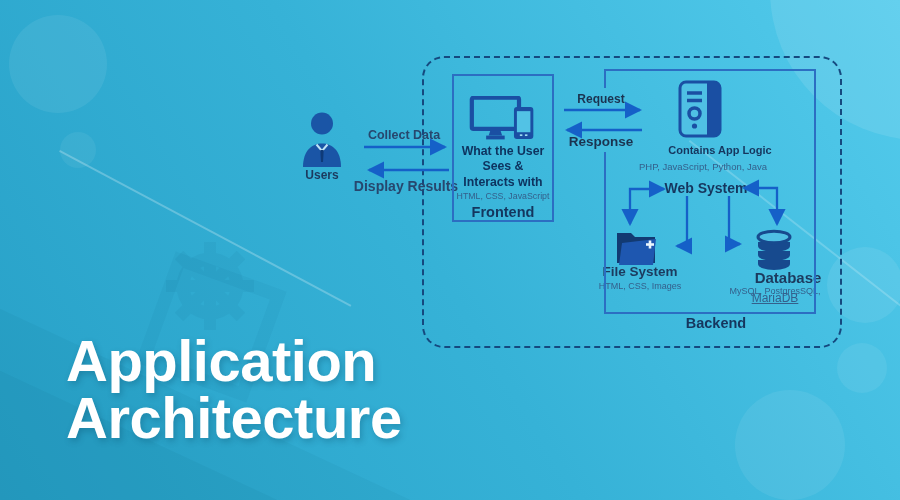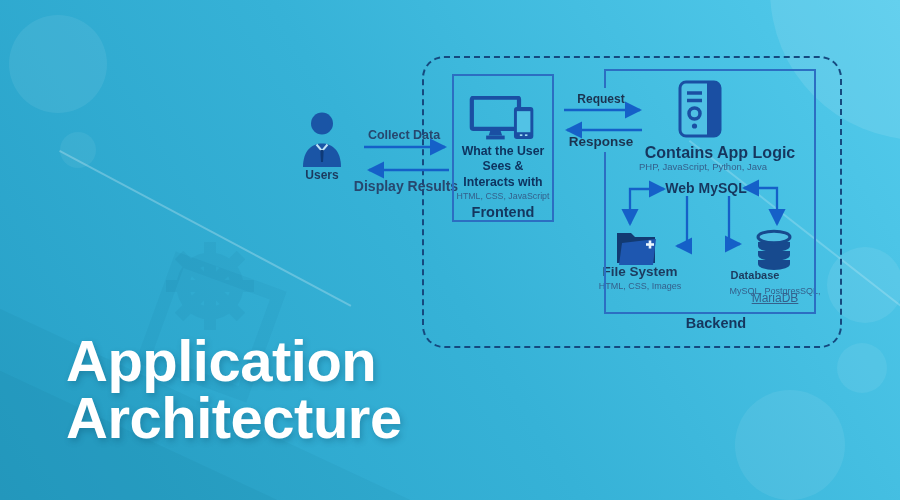--- a/index.html
+++ b/index.html
@@ -108,23 +108,23 @@
   <div class="abs" style="left:677px;top:80px;">
     <svg width="46" height="58" viewBox="0 0 46 58">
       <rect x="3" y="2" width="40" height="54" rx="6" fill="#4fc0e4" stroke="#1a4fa3" stroke-width="3"></rect>
       <path d="M30,2 H36 a7,7 0 0 1 7,7 V49 a7,7 0 0 1 -7,7 H30 Z" fill="#1a4fa3"></path>
       <line x1="10" y1="13" x2="25" y2="13" stroke="#1a4fa3" stroke-width="3.5"></line>
       <line x1="10" y1="20.5" x2="25" y2="20.5" stroke="#1a4fa3" stroke-width="3.5"></line>
       <circle cx="17.5" cy="33.5" r="5.5" fill="none" stroke="#1a4fa3" stroke-width="3.5"></circle>
       <circle cx="17.5" cy="46" r="2.6" fill="#1a4fa3"></circle>
     </svg>
   </div>
-  <div class="lbl" style="left:720px;top:144px;font-size:16px;color:#16365e;">Contains App Logic</div>
+  <div class="lbl" style="left:720px;top:144px;font-size:11px;color:#16365e;">Contains App Logic</div>
   <div class="sub" style="left:703px;top:161px;font-size:9.5px;">PHP, JavaScript, Python, Java</div>
-  <div class="lbl" style="left:706px;top:180px;font-size:14px;color:#16365e;">Web MySQL</div>
+  <div class="lbl" style="left:706px;top:180px;font-size:14px;color:#16365e;">Web System</div>
 
   <div class="abs" style="left:615px;top:227px;">
     <svg width="46" height="40" viewBox="0 0 46 40">
       <path d="M2,6 H16 L20,10 H40 V36 H2 Z" fill="#123a72"></path>
       <path d="M7,16 L41,12 L38,38 L4,38 Z" fill="#1e57b0"></path>
       <g stroke="#eaf6fd" stroke-width="2.6">
         <line x1="35" y1="13.5" x2="35" y2="21.5"></line>
         <line x1="31" y1="17.5" x2="39" y2="17.5"></line>
       </g>
     </svg>
@@ -135,21 +135,21 @@
   <div class="abs" style="left:755px;top:228px;">
     <svg width="38" height="44" viewBox="0 0 38 44">
       <g fill="#174a8e">
         <path d="M3,14 h32 v4 a16,6 0 0 1 -32,0 Z"></path>
         <path d="M3,23 h32 v4 a16,6 0 0 1 -32,0 Z"></path>
         <path d="M3,32 h32 v4 a16,6 0 0 1 -32,0 Z"></path>
       </g>
       <ellipse cx="19" cy="9" rx="16" ry="5.8" fill="#4fc0e4" stroke="#174a8e" stroke-width="3"></ellipse>
     </svg>
   </div>
-  <div class="lbl" style="left:755px;top:269px;font-size:11px;">Database</div>
+  <div class="lbl" style="left:788px;top:269px;font-size:15px;">Database</div>
   <div class="sub" style="left:775px;top:286px;font-size:9px;">MySQL, PostgresSQL,</div>
   <div class="sub" style="left:775px;top:291px;font-size:12px;text-decoration:underline;">MariaDB</div>
 
   <div class="lbl" style="left:716px;top:315px;font-size:14.5px;color:#16365e;">Backend</div>
 
 
   <svg class="overlay" width="900" height="500" viewBox="0 0 900 500">
     <defs>
       <marker id="ah" viewBox="0 0 8 8" refX="7" refY="4" markerWidth="7.5" markerHeight="7.5" orient="auto">
         <path d="M0,0 L8,4 L0,8 Z" fill="#1560c8"></path>

